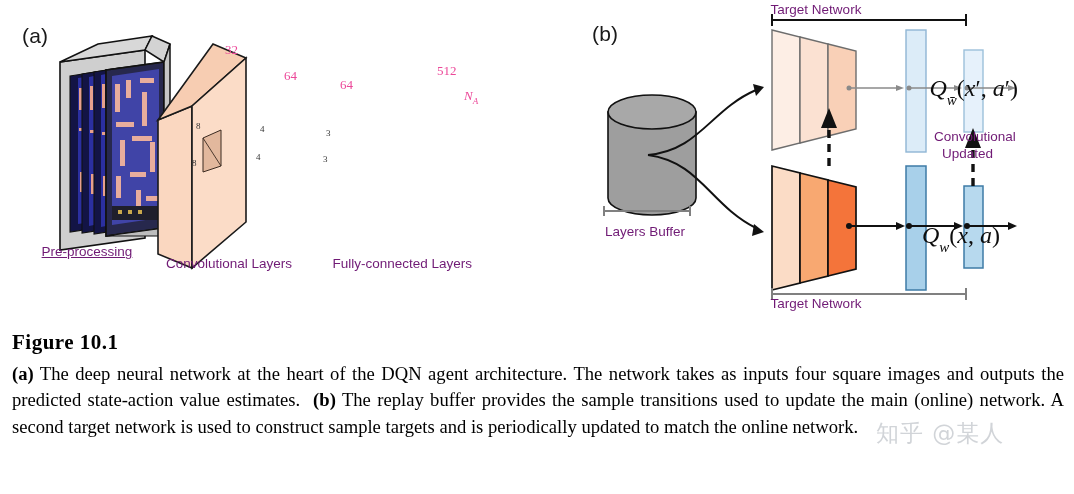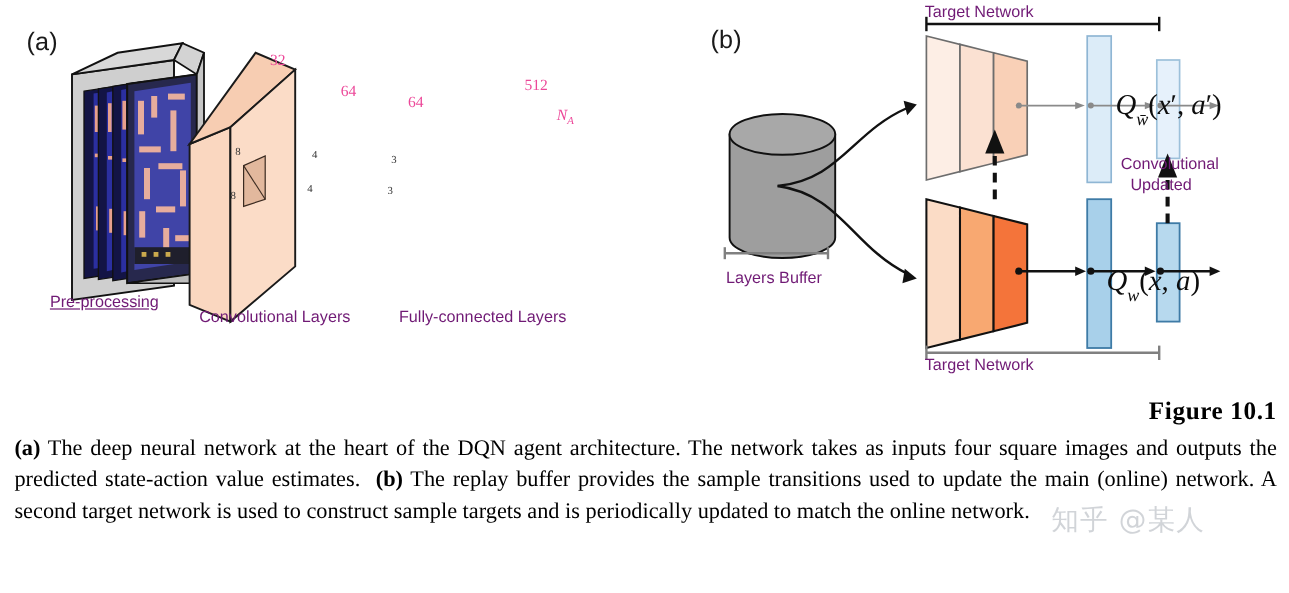--- a/index.html
+++ b/index.html
@@ -62,21 +62,20 @@
     left: 12px; top: 330px;
     width: 1052px;
   }
   #caption .fig-title {
     font-family: "Liberation Serif", serif;
     font-weight: bold;
     font-size: 21px;
     letter-spacing: 0.5px;
     margin: 0 0 6px 0;
     color: #000;
-    text-align: right;
   }
   #caption .cap-body {
     font-family: "Liberation Serif", serif;
     font-size: 18.6px;
     line-height: 1.42;
     text-align: justify;
     color: #000;
     margin: 0;
   }
   #caption .cap-body b { font-weight: bold; }

